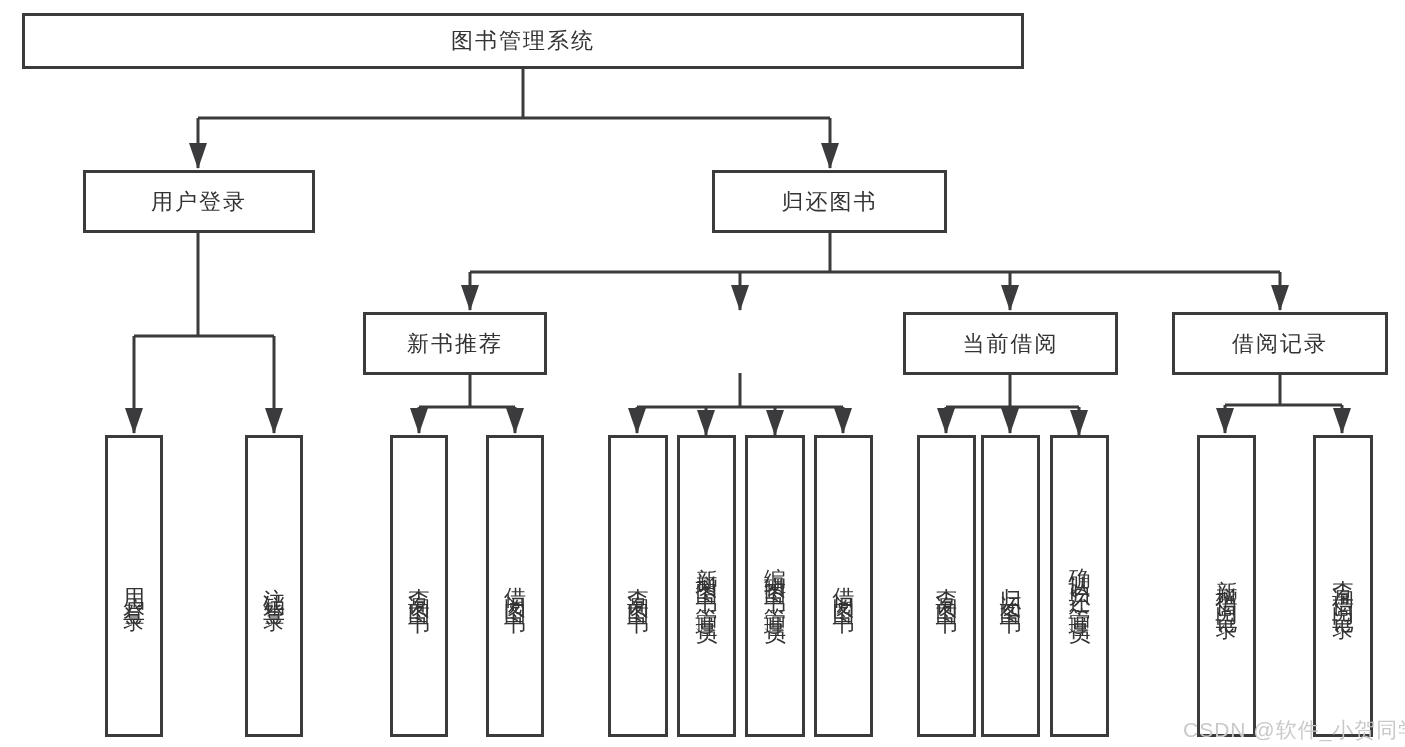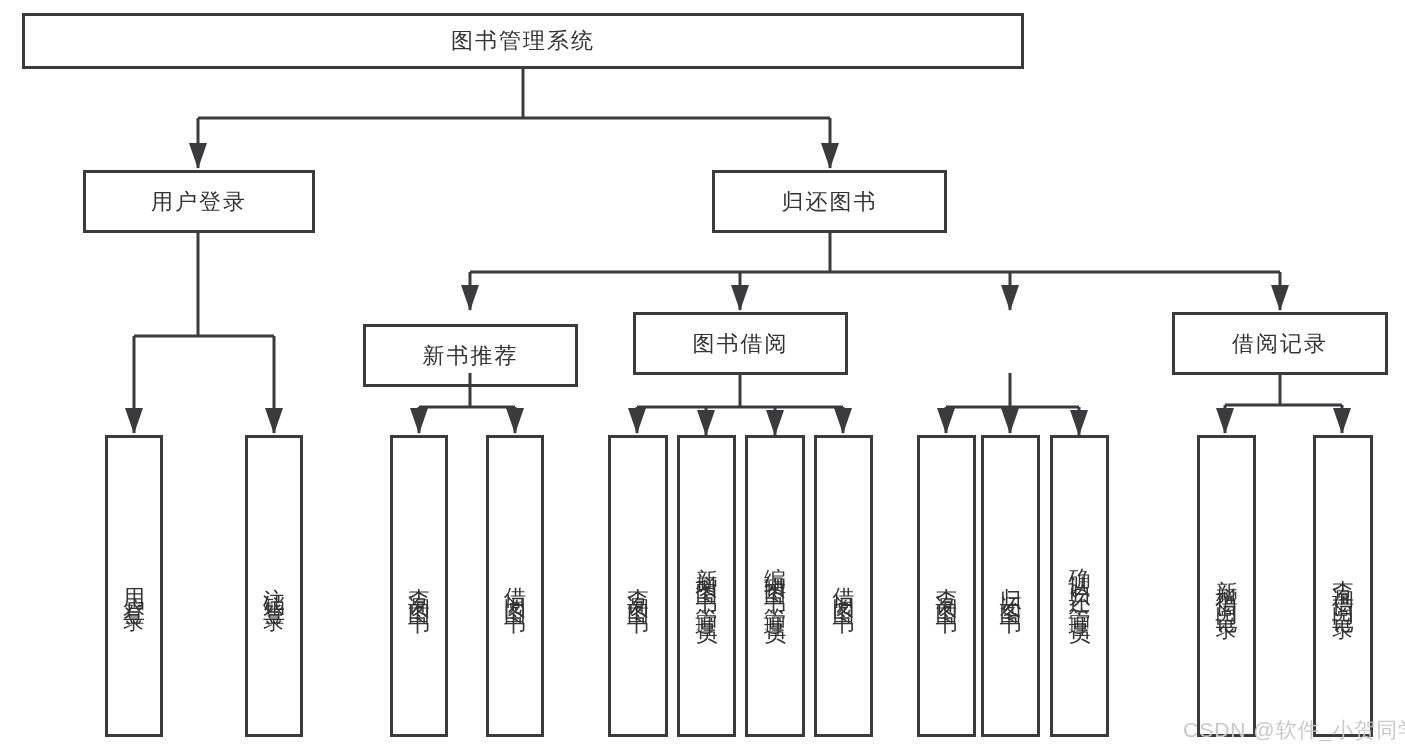--- a/index.html
+++ b/index.html
@@ -75,22 +75,22 @@
     <line x1="1225" y1="405" x2="1342" y2="405"></line>
     <line x1="1225" y1="405" x2="1225" y2="433" marker-end="url(#arw)"></line>
     <line x1="1342" y1="405" x2="1342" y2="433" marker-end="url(#arw)"></line>
   </svg>
 
   <div class="box" style="left:22px;top:13px;width:1002px;height:56px">图书管理系统</div>
 
   <div class="box" style="left:83px;top:170px;width:232px;height:63px">用户登录</div>
   <div class="box" style="left:712px;top:170px;width:235px;height:63px">归还图书</div>
 
-  <div class="box" style="left:363px;top:324px;width:215px;height:63px">新书推荐</div>
-  <div class="box" style="left:633px;top:312px;width:215px;height:63px">图书借阅</div>
+  <div class="box" style="left:363px;top:312px;width:184px;height:63px">新书推荐</div>
+  <div class="box" style="left:903px;top:312px;width:215px;height:63px">当前借阅</div>
   <div class="box" style="left:1172px;top:312px;width:216px;height:63px">借阅记录</div>
 
   <div class="box vbox" style="left:105px;top:435px;width:58px;height:302px">用户登录</div>
   <div class="box vbox" style="left:245px;top:435px;width:58px;height:302px">注销登录</div>
 
   <div class="box vbox" style="left:390px;top:435px;width:58px;height:302px">查询图书</div>
   <div class="box vbox" style="left:486px;top:435px;width:58px;height:302px">借阅图书</div>
 
   <div class="box vbox" style="left:608px;top:435px;width:60px;height:302px">查询图书</div>
   <div class="box vbox" style="left:677px;top:435px;width:59px;height:302px">新增图书（管理员）</div>

